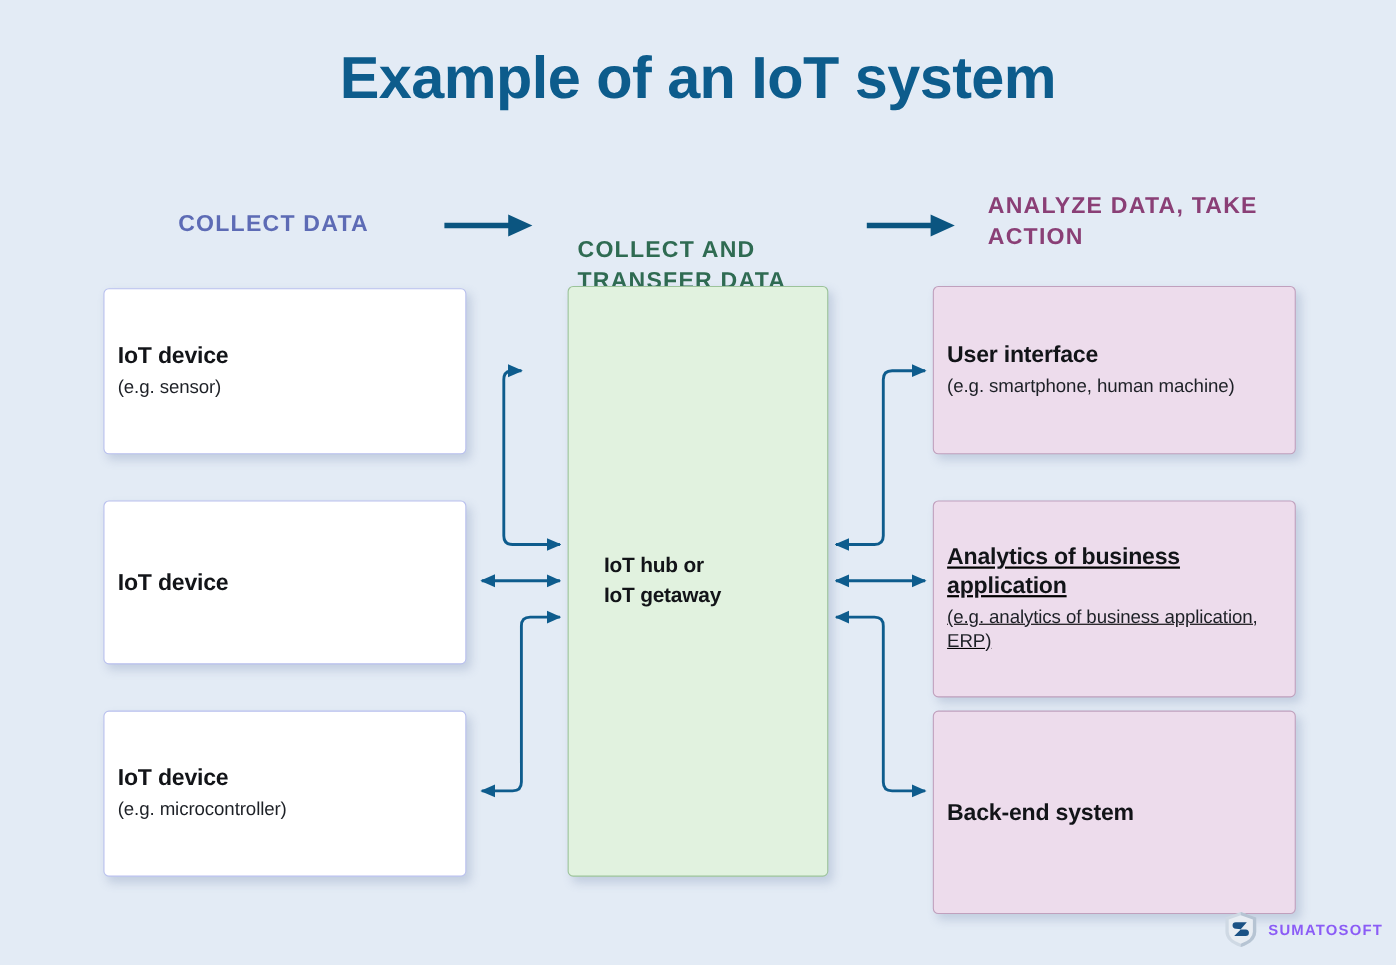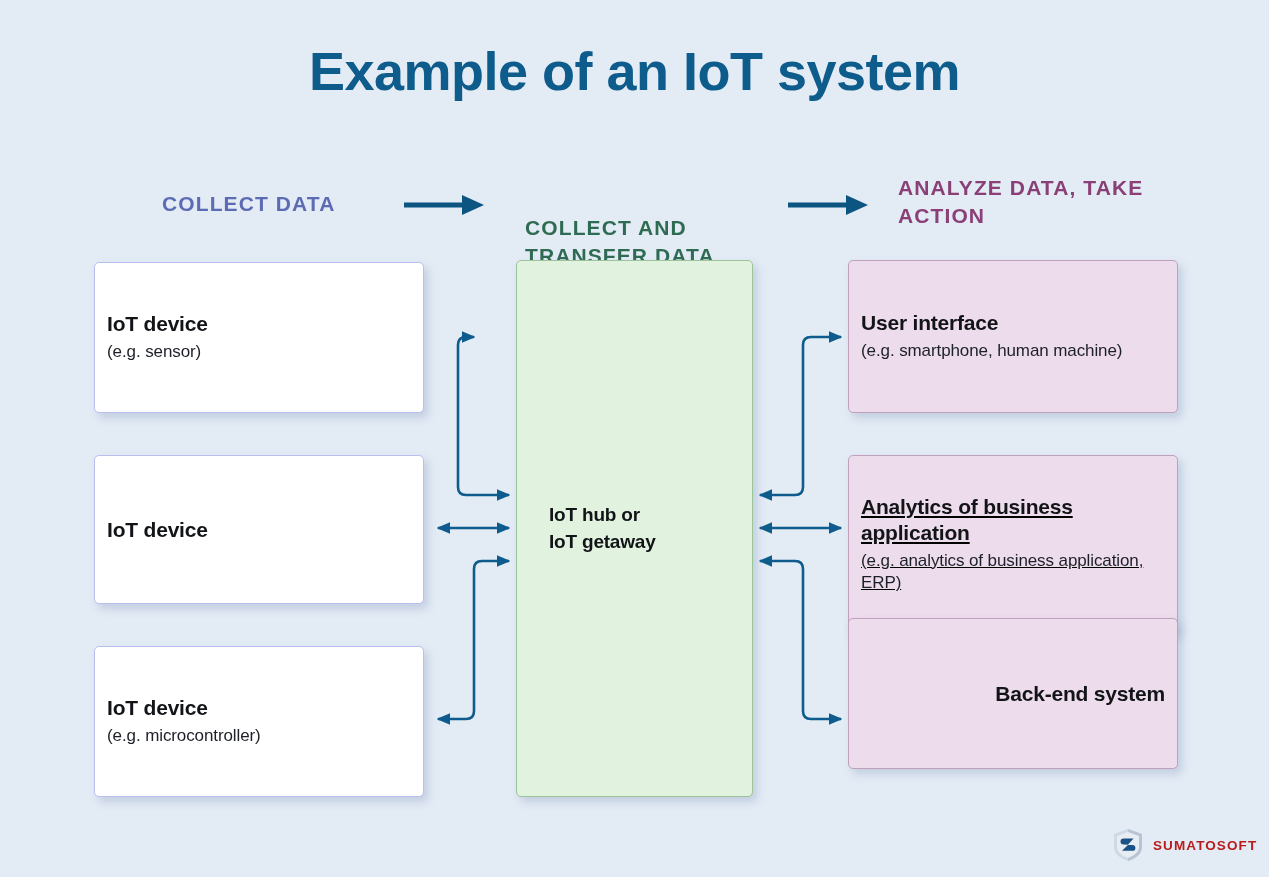--- a/index.html
+++ b/index.html
@@ -120,21 +120,21 @@
   }
 
   .node.out {
     background: #eddcec;
     border: 1.5px solid #c0a0bd;
     left: 848px;
     width: 330px;
   }
   #node-out-1 { top: 260px; height: 153px; }
   #node-out-2 { top: 455px; height: 179px; text-decoration: underline; }
-  #node-out-3 { top: 618px; height: 151px; align-items: flex-end; }
+  #node-out-3 { top: 646px; height: 185px; }
 
   
   #connectors {
     position: absolute;
     left: 0;
     top: 0;
     width: 1269px;
     height: 877px;
     pointer-events: none;
   }
@@ -144,21 +144,21 @@
     position: absolute;
     left: 1112px;
     top: 828px;
     display: flex;
     align-items: center;
     gap: 9px;
   }
   #logo-text {
     font-size: 13.5px;
     font-weight: 700;
-    color: #b91c1c;
+    color: #8b5cf6;
     letter-spacing: 1.1px;
   }
 </style>
 </head>
 <body>
 
 <div id="canvas">
 
   <div id="title">Example of an IoT system</div>
 

